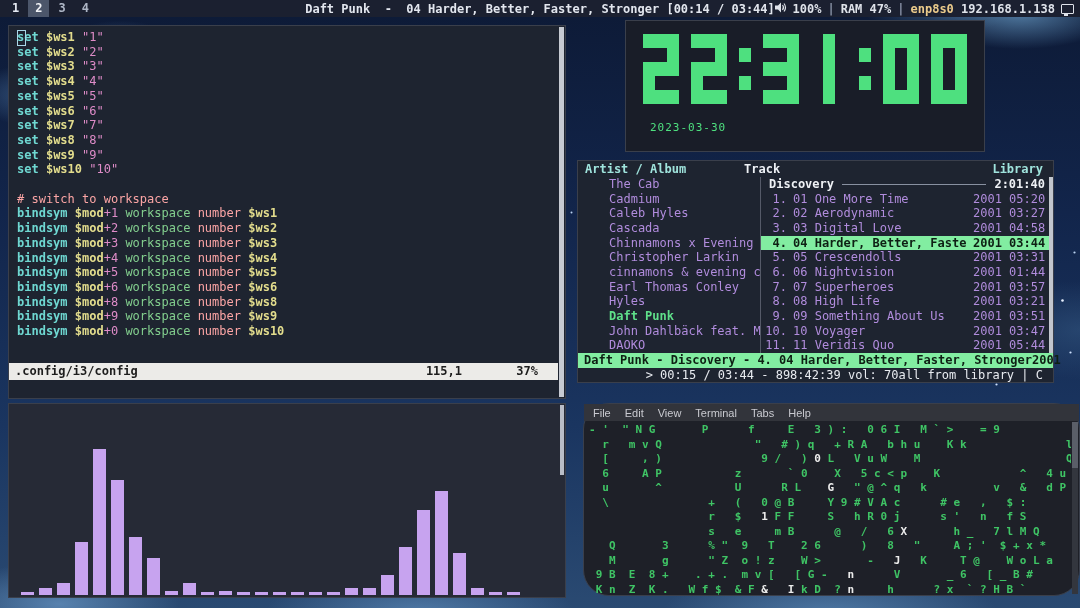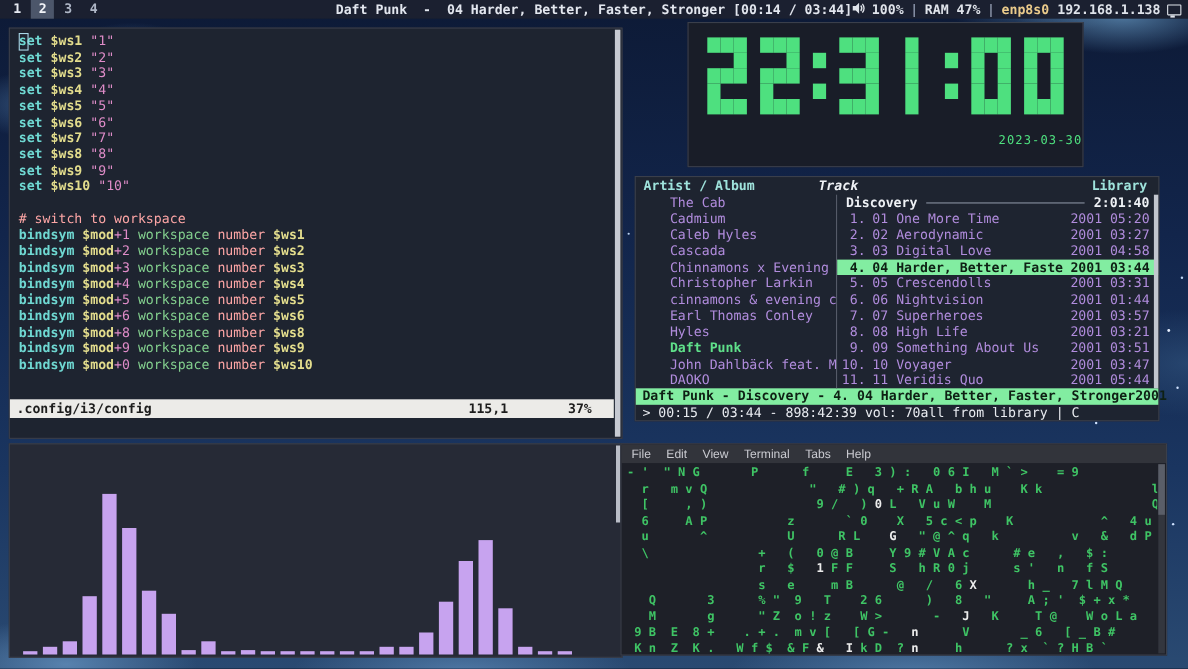--- a/index.html
+++ b/index.html
@@ -53,53 +53,53 @@
   .vim-pos{position:absolute;right:96px;}
   .vim-pct{position:absolute;right:20px;}
   .editor-scrollbar{position:absolute;right:1px;top:1px;bottom:1px;width:5px;background:#c6cad2;}
   
   .clockwin{left:625px;top:20px;width:360px;height:132px;background:#191d28;}
   .clock-digits{display:flex;justify-content:center;gap:12px;margin-top:13px;}
   .clock-glyph{display:grid;grid-template-columns:repeat(3,12px);grid-auto-rows:14px;}
   .clock-glyph.colon{grid-template-columns:repeat(1,12px);}
   .cc{width:12px;height:14px;}
   .cc.on{background:#4ee07f;}
-  .clock-date{text-align:right;margin-top:17px;color:#4ee07f;font-size:11px;letter-spacing:1px;}
+  .clock-date{text-align:left;margin-top:17px;color:#4ee07f;font-size:11px;letter-spacing:1px;padding-left:24px;}
   
   .cmus{left:577px;top:160px;width:477px;height:223px;background:#1e2430;font-size:12px;color:#b18cdd;}
   .cmus-header{height:16px;line-height:16px;font-weight:bold;position:relative;}
   .cmus-h-left{position:absolute;left:7px;color:#9fe3dc;}
-  .cmus-h-mid{position:absolute;left:166px;color:#eef1f5;font-style:italic;}
+  .cmus-h-mid{position:absolute;left:166px;color:#eef1f5;}
   .cmus-h-right{position:absolute;right:10px;color:#9fe3dc;}
   .cmus-body{display:flex;height:176px;padding-left:24px;}
   .cmus-left{width:158px;border-right:1px solid #555a68;overflow:hidden;}
   .cmus-right{flex:1;overflow:hidden;position:relative;}
   .crow{height:14.66px;line-height:14.66px;white-space:pre;overflow:hidden;}
   .artist{padding-left:7px;}
   .artist.selected{color:#5fe08a;font-weight:bold;}
   .trow{display:flex;padding:0 8px 0 0;}
   .trow .tnum{width:26px;text-align:right;flex:none;}
   .trow .ttitle{margin-left:6px;flex:1;overflow:hidden;white-space:pre;}
   .trow .tyear{margin-left:6px;flex:none;}
   .trow .ttime{margin-left:7px;width:36px;text-align:right;flex:none;}
   .trow.active{background:#82eda1;color:#0e2014;font-weight:600;}
   .album-row{display:flex;align-items:center;color:#eef1f5;font-weight:bold;padding:0 8px;}
   .album-line{flex:1;border-top:1px solid #8890a0;margin:0 8px;}
   .cmus-scrollbar{position:absolute;right:0;top:16px;height:176px;width:4px;background:#c2c6ce;}
   .nowplaying{height:15px;line-height:15px;background:#82eda1;color:#0e2014;font-weight:600;
     display:flex;justify-content:space-between;padding:0 8px 0 6px;white-space:pre;}
-  .cmus-status{height:15px;line-height:15px;color:#e8ebf0;display:flex;justify-content:flex-start;
+  .cmus-status{height:15px;line-height:15px;color:#e8ebf0;display:flex;justify-content:flex-end;
     padding:0 10px 0 6px;white-space:pre;}
   
   .chartwin{left:8px;top:403px;width:558px;height:195px;background:#262a36;}
   .bars{position:absolute;left:12px;right:10px;bottom:2px;height:150px;display:flex;align-items:flex-end;gap:5px;}
   .bar{width:13px;background:#c7a3ef;flex:none;}
   .chart-scrollbar{position:absolute;right:1px;top:1px;width:4px;height:70px;background:#b9bdc7;}
   
-  .termwin{left:564px;top:403px;width:497px;height:193px;background:#1e2028;}
+  .termwin{left:583px;top:403px;width:497px;height:193px;background:#1e2028;border-radius:26px;}
   .term-menubar{height:17px;background:#32343b;display:flex;align-items:center;gap:14px;
     font-family:"Liberation Sans",sans-serif;font-size:11px;color:#c9cad0;padding-left:9px;}
   .menu-item{cursor:default;}
   .term-content{position:absolute;left:0;top:17px;right:8px;bottom:0;padding:2px 0 0 5px;overflow:hidden;}
   .mrow{white-space:pre;font-size:11px;line-height:14.5px;color:#3fc465;font-weight:600;}
   .mrow .mwhite{color:#ececec;}
   .term-scrollbar{position:absolute;right:1px;top:18px;bottom:1px;width:6px;background:#33363e;}
   .term-scroll-thumb{position:absolute;left:0;top:0;width:6px;height:46px;background:#5a5e68;}
 </style>
 </head>

